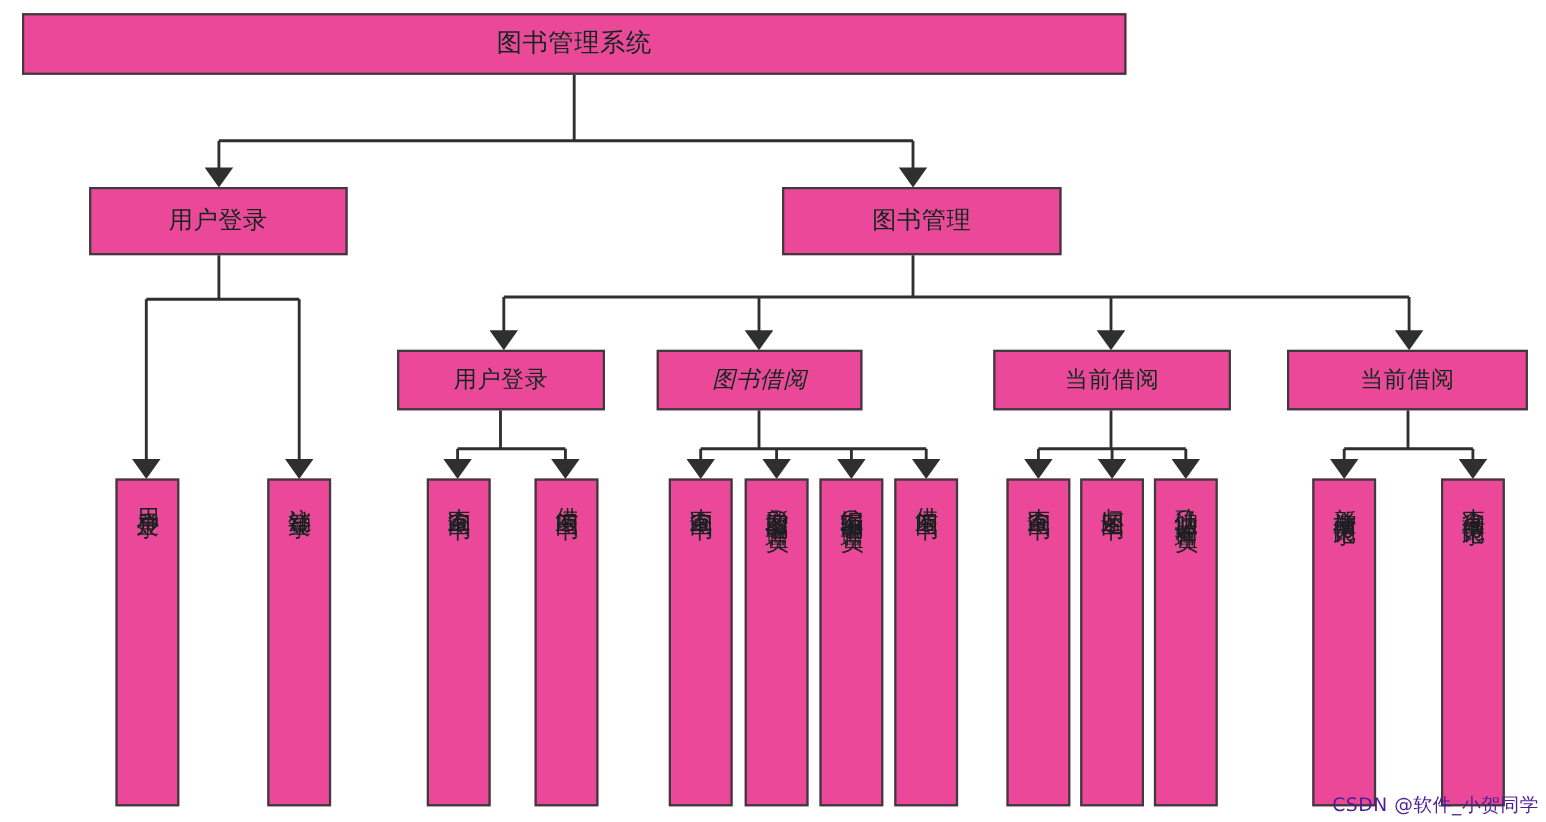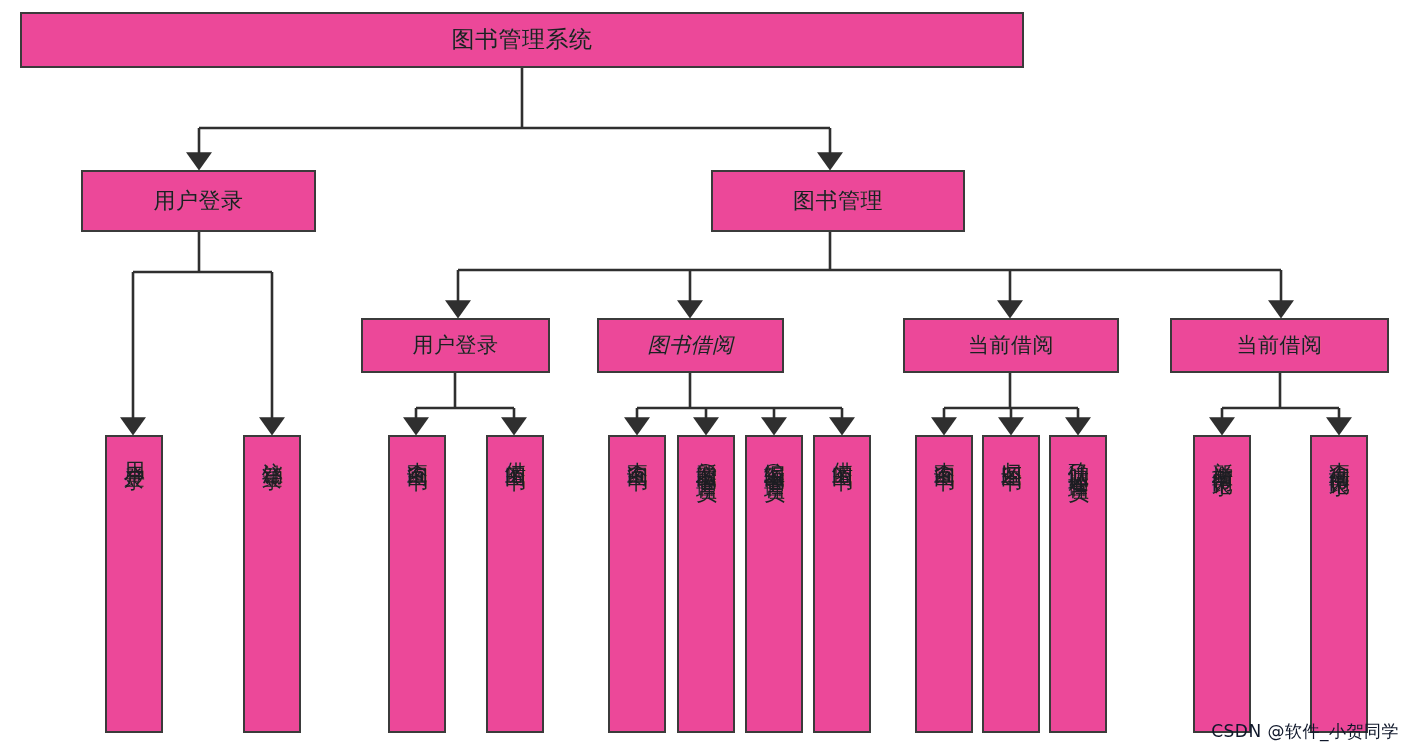--- a/index.html
+++ b/index.html
@@ -64,21 +64,21 @@
     text-orientation:upright;
     font-size:21px;
     line-height:1.0;
     letter-spacing:3px;
     white-space:nowrap;
   }
   
   .watermark{
     position:absolute;right:6px;bottom:4px;
     font-size:17px;
-    color:#0f172a;
+    color:#4c1d95;
     letter-spacing:0.5px;
     z-index:5;
     white-space:nowrap;
     font-family:"DejaVu Sans","Liberation Sans",sans-serif;
   }
 </style>
 </head>
 <body>
 
 <div id="diagram">

